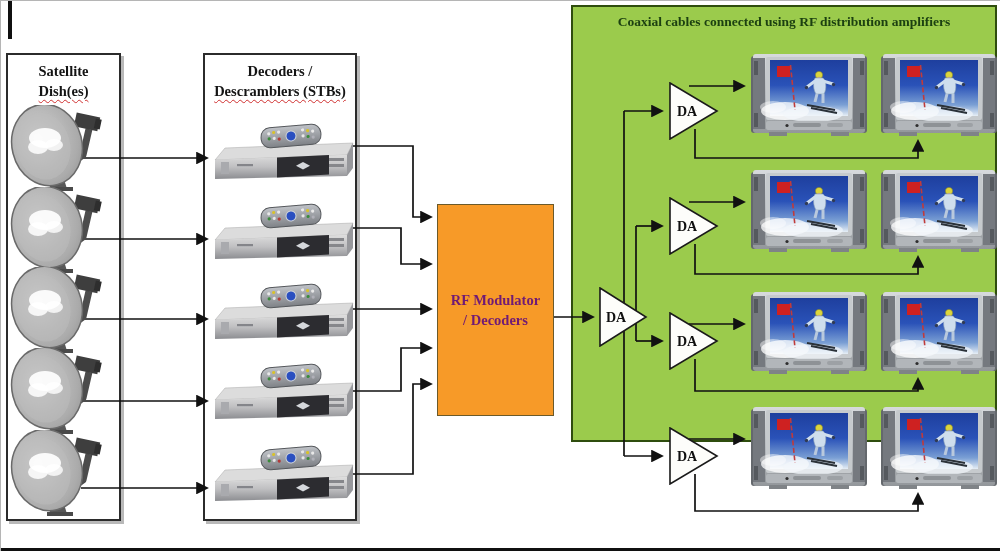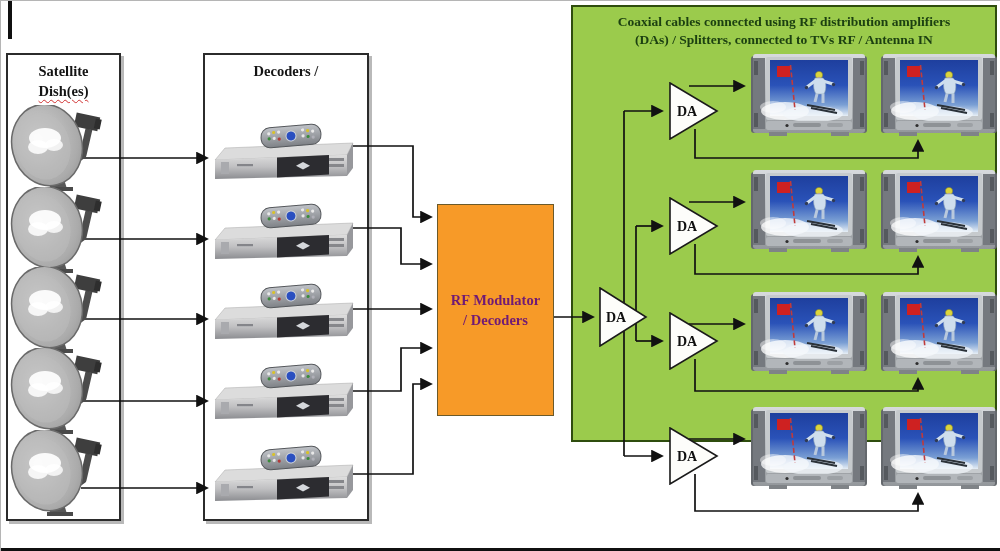--- a/index.html
+++ b/index.html
@@ -167,37 +167,37 @@
 
   <div id="blackbar-topleft"></div>
 
   <div class="wbox" style="left:5px;top:52px;width:115px;height:468px;">
     <div class="boxtitle">
       <div>Satellite</div>
       <div class="squiggle">Dish(es)</div>
     </div>
   </div>
 
-  <div class="wbox" style="left:202px;top:52px;width:166px;height:468px;">
+  <div class="wbox" style="left:202px;top:52px;width:154px;height:468px;">
     <div class="boxtitle">
       <div>Decoders /</div>
+      <div class="squiggle">Descramblers (STBs)</div>
     </div>
   </div>
 
   <div id="rfbox">
     <div class="rftext">
       <div>RF Modulator</div>
       <div>/ Decoders</div>
     </div>
   </div>
 
   <div id="greenpanel">
     <div class="gtitle">
       <div>Coaxial cables connected using RF distribution amplifiers</div>
-      <div>(DAs) / Splitters, connected to TVs RF / Antenna IN</div>
     </div>
   </div>
 
   <svg id="wires" width="1000" height="551">
 
     <g>
       <polyline points="80,157 206,157" marker-end="url(#ah)"></polyline>
       <polyline points="80,238 206,238" marker-end="url(#ah)"></polyline>
       <polyline points="80,318 206,318" marker-end="url(#ah)"></polyline>
       <polyline points="80,400 206,400" marker-end="url(#ah)"></polyline>

